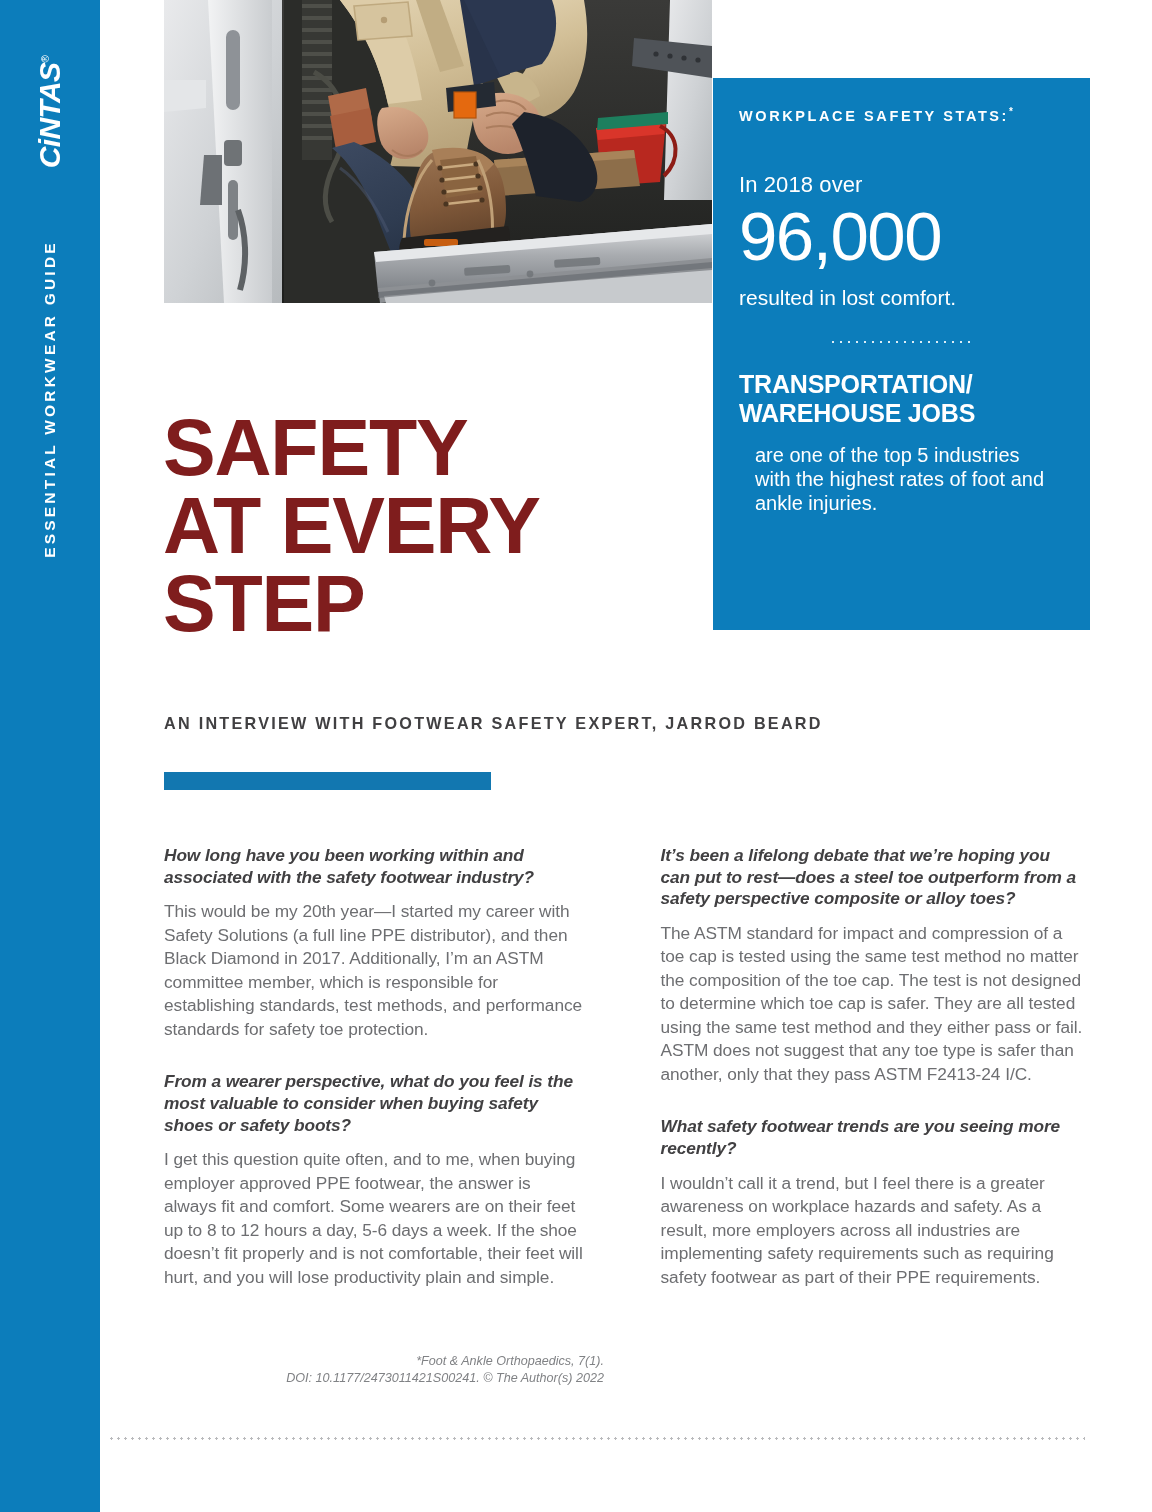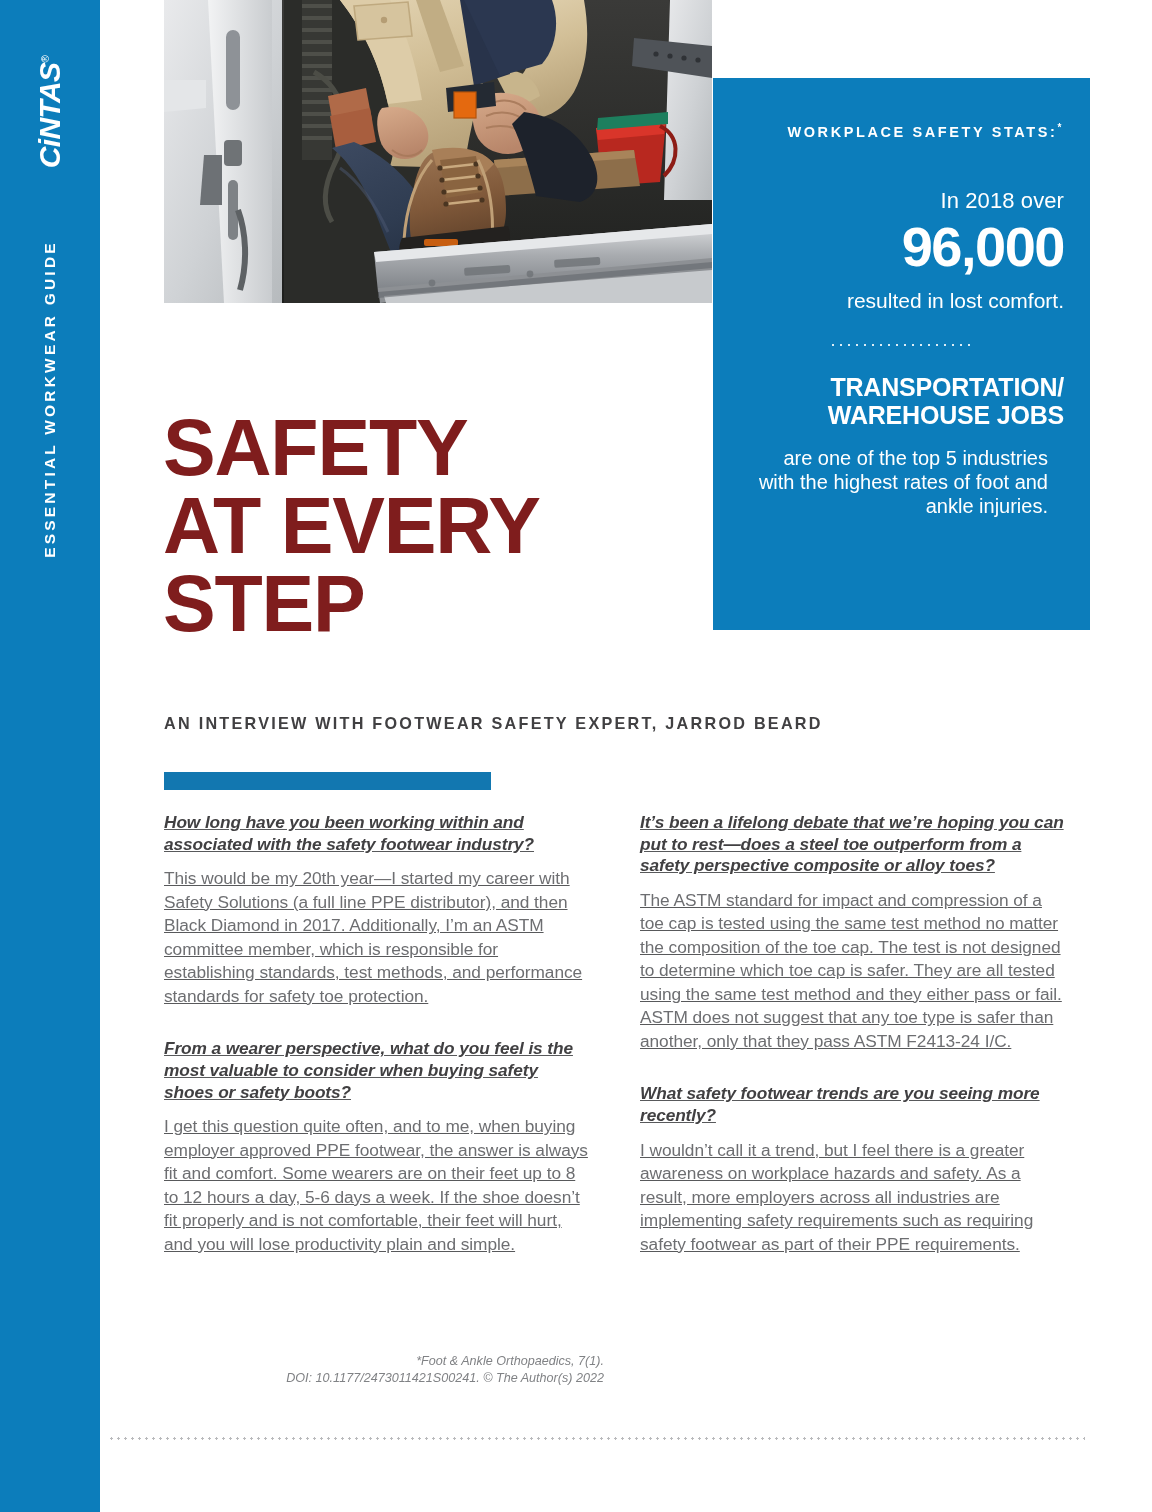--- a/index.html
+++ b/index.html
@@ -73,43 +73,43 @@
 
   
   #stats-box {
     position: absolute;
     left: 713px;
     top: 78px;
     width: 377px;
     height: 552px;
     background: #0C7DBB;
     color: #ffffff;
-    text-align: right;
+    text-align: left;
     box-sizing: border-box;
-    padding: 44px 26px 26px 26px;
+    padding: 28px 26px 26px 26px;
   }
   #stats-heading {
     font-size: 14.5px;
     font-weight: bold;
     letter-spacing: 2.6px;
     margin: 0 0 48px 0;
   }
   #stats-heading .ast {
     font-size: 10px;
     vertical-align: super;
   }
   #stats-lead {
     font-size: 22px;
     font-weight: normal;
     margin: 0 0 4px 0;
     letter-spacing: 0.1px;
   }
   #stats-number {
-    font-size: 56px;
-    font-weight: bold;
+    font-size: 69px;
+    font-weight: normal;
     line-height: 1.02;
     letter-spacing: -1.5px;
     margin: 0;
   }
   #stats-number-sub {
     font-size: 23px;
     font-weight: bold;
     line-height: 1.12;
     letter-spacing: 0.2px;
     margin: 2px 0 0 0;
@@ -169,25 +169,24 @@
     top: 772px;
     width: 327px;
     height: 18px;
     background: #1277B0;
   }
 
   
   #article {
     position: absolute;
     left: 164px;
-    top: 812px;
+    top: 845px;
     width: 920px;
     display: flex;
-    gap: 52px;
-    text-decoration: underline;
+    gap: 73px;
   }
   .column { width: 424px; }
   .qa { margin-bottom: 30px; }
   .qa:last-child { margin-bottom: 8px; }
   .question {
     font-size: 17.3px;
     font-weight: bold;
     font-style: italic;
     color: #414042;
     line-height: 1.25;

